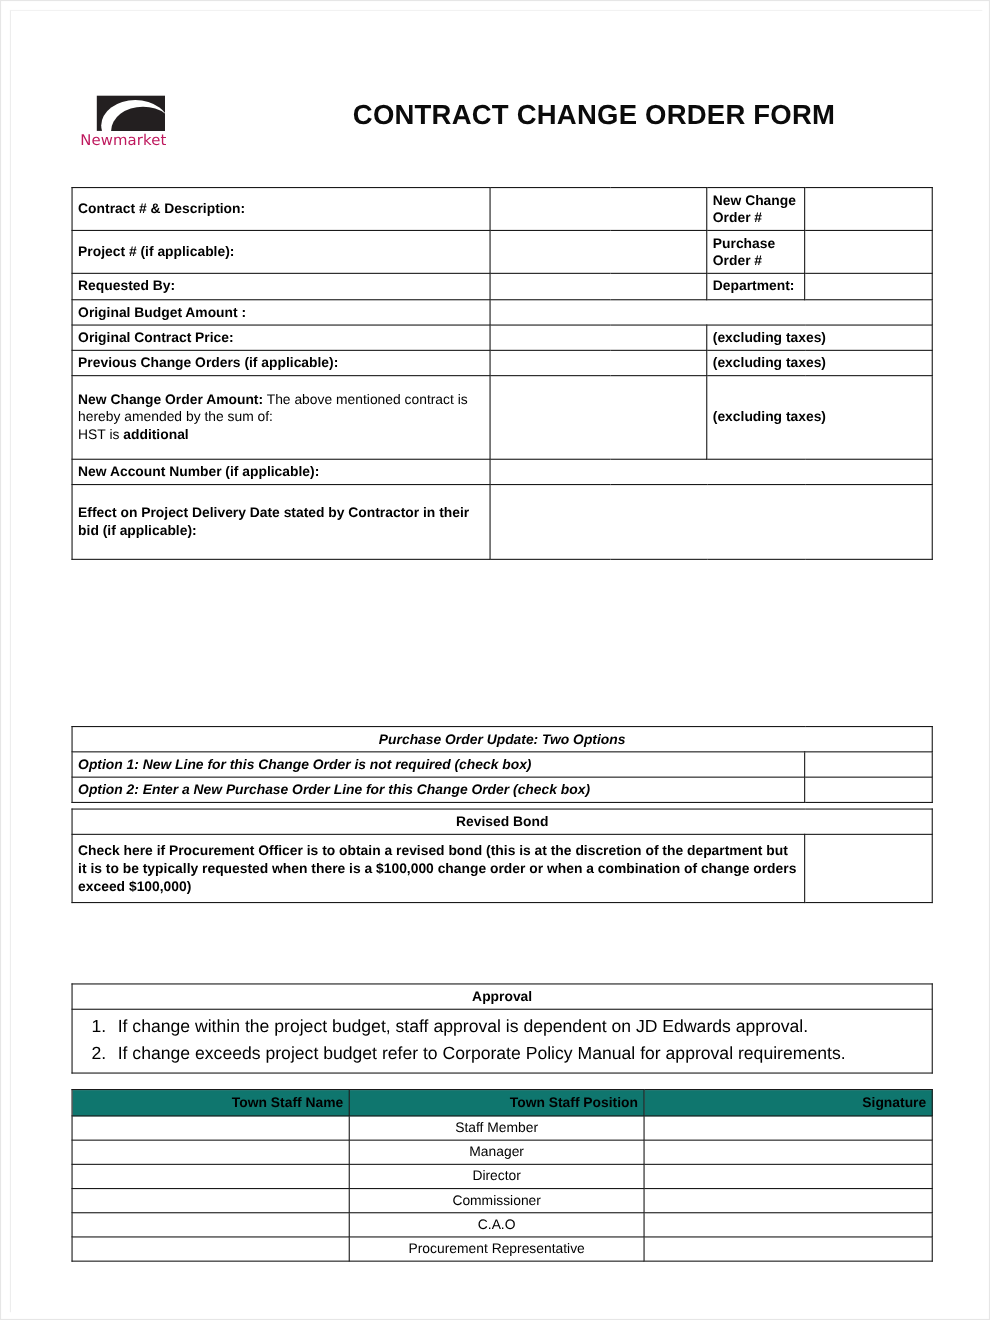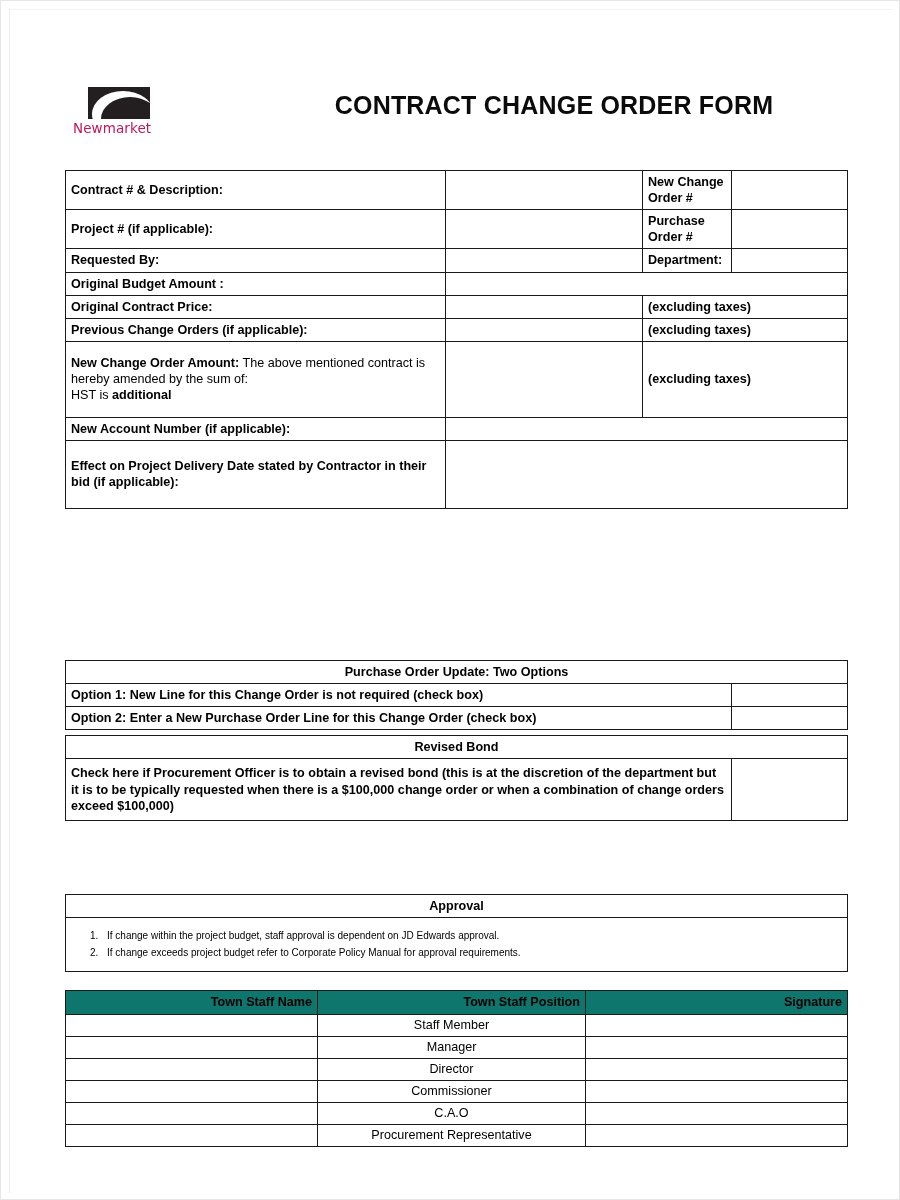--- a/index.html
+++ b/index.html
@@ -79,21 +79,21 @@
     text-align: left;
     font-family: "DejaVu Sans", sans-serif;
     font-size: 13.5px;
     letter-spacing: 0.1px;
     color: #be185d;
     margin-top: 3px;
     line-height: 1;
   }
   .form-title {
     position: absolute;
-    left: 189px;
+    left: 175px;
     top: 4px;
     width: 600px;
     font-size: 25px;
     font-weight: bold;
     letter-spacing: 0.2px;
     color: #0b0b0b;
     text-align: center;
   }
 
   
@@ -134,40 +134,41 @@
     left: 64px;
     top: 169px;
     width: 782px;
   }
 
   
   #po-table {
     left: 64px;
     top: 659px;
     width: 782px;
+    font-style: italic;
   }
 
   
   #bond-table {
     left: 64px;
     top: 734px;
     width: 782px;
   }
 
   
   #approval-table {
     left: 64px;
     top: 893px;
     width: 782px;
   }
   ol.approval-list {
     margin: 2px 0 2px 0;
     padding-left: 30px;
     font-weight: normal;
-    font-size: 10px;
+    font-size: 16px;
   }
   ol.approval-list li {
     padding-left: 6px;
     margin-bottom: 3px;
     line-height: 1.35;
   }
 
   
   #sign-table {
     left: 64px;

